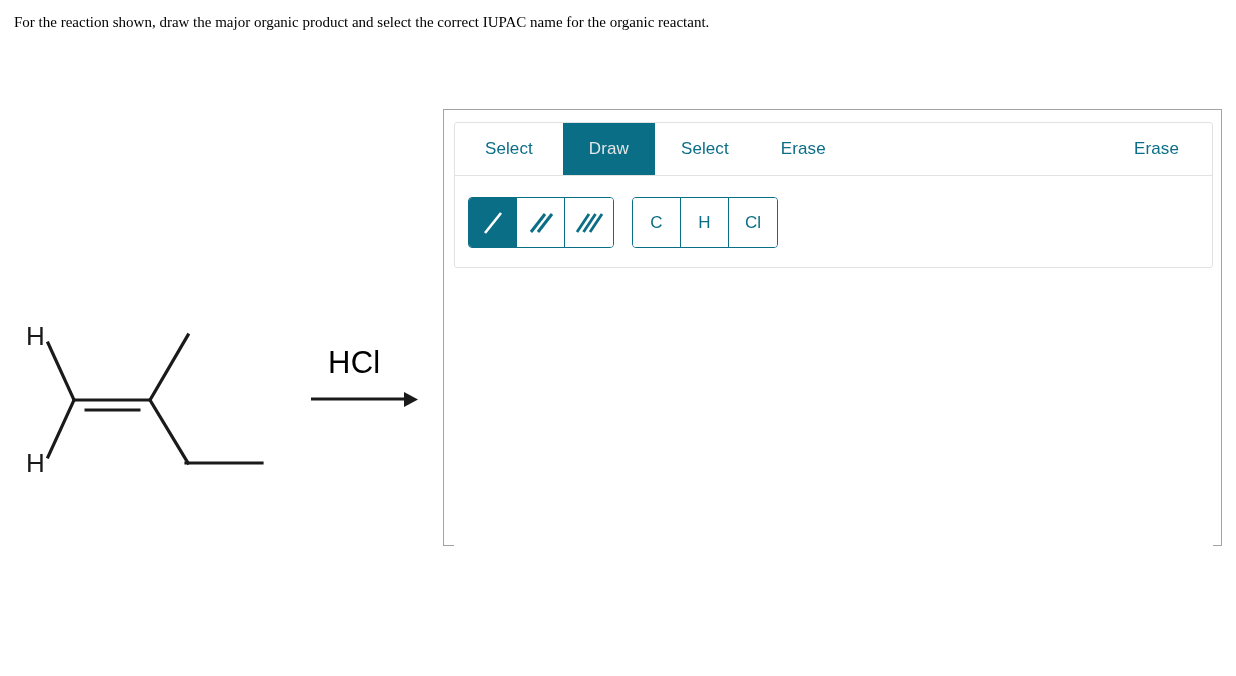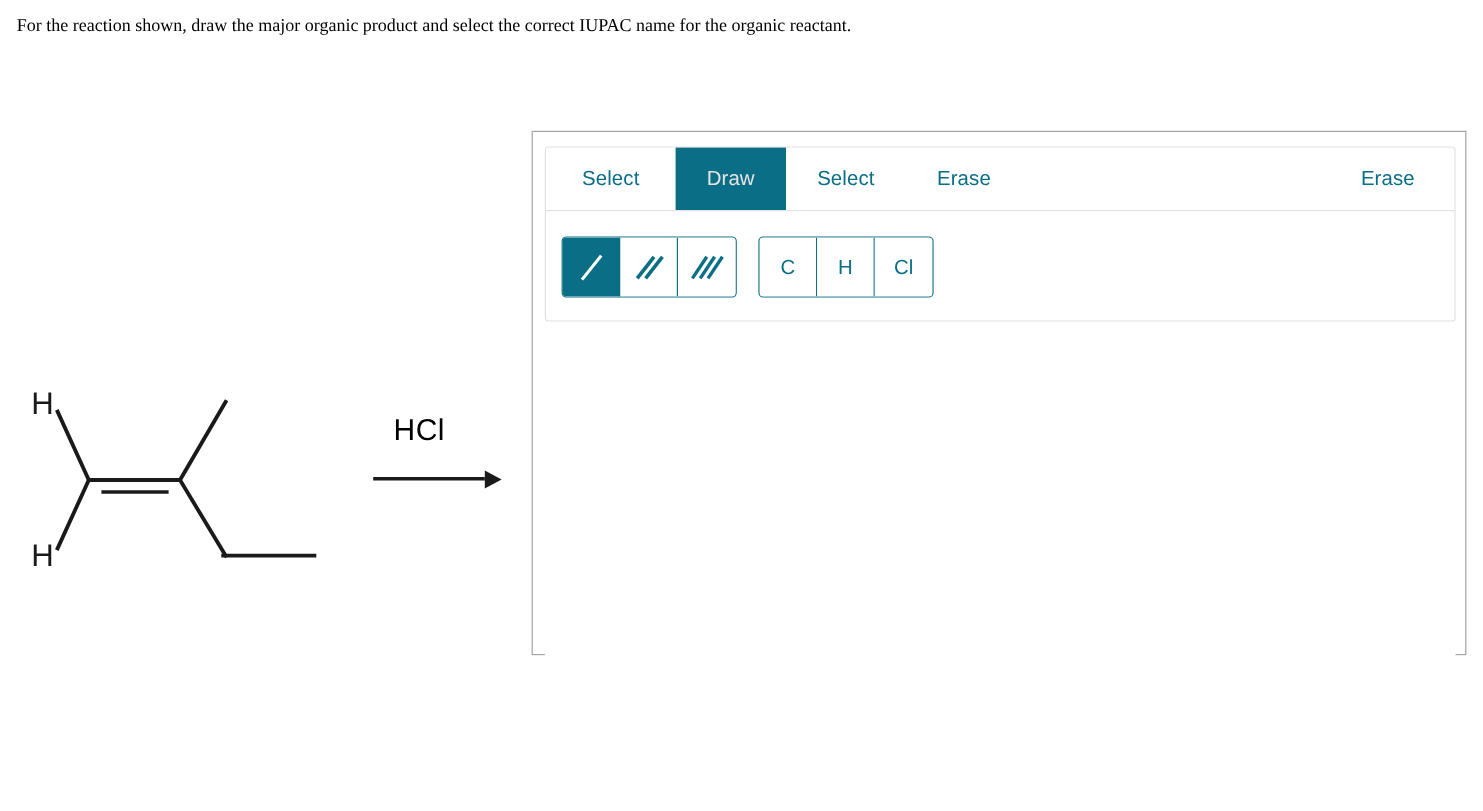--- a/index.html
+++ b/index.html
@@ -36,21 +36,21 @@
     width: 440px;
     height: 200px;
   }
   .reaction svg { display: block; }
 
   .hcl-label {
     position: absolute;
     left: 328px;
     top: 345px;
     font-family: "Liberation Sans", sans-serif;
-    font-size: 25px;
+    font-size: 31px;
     color: #000000;
     letter-spacing: 0.3px;
   }
 
   
   .editor-panel {
     position: absolute;
     left: 443px;
     top: 109px;
     width: 779px;

